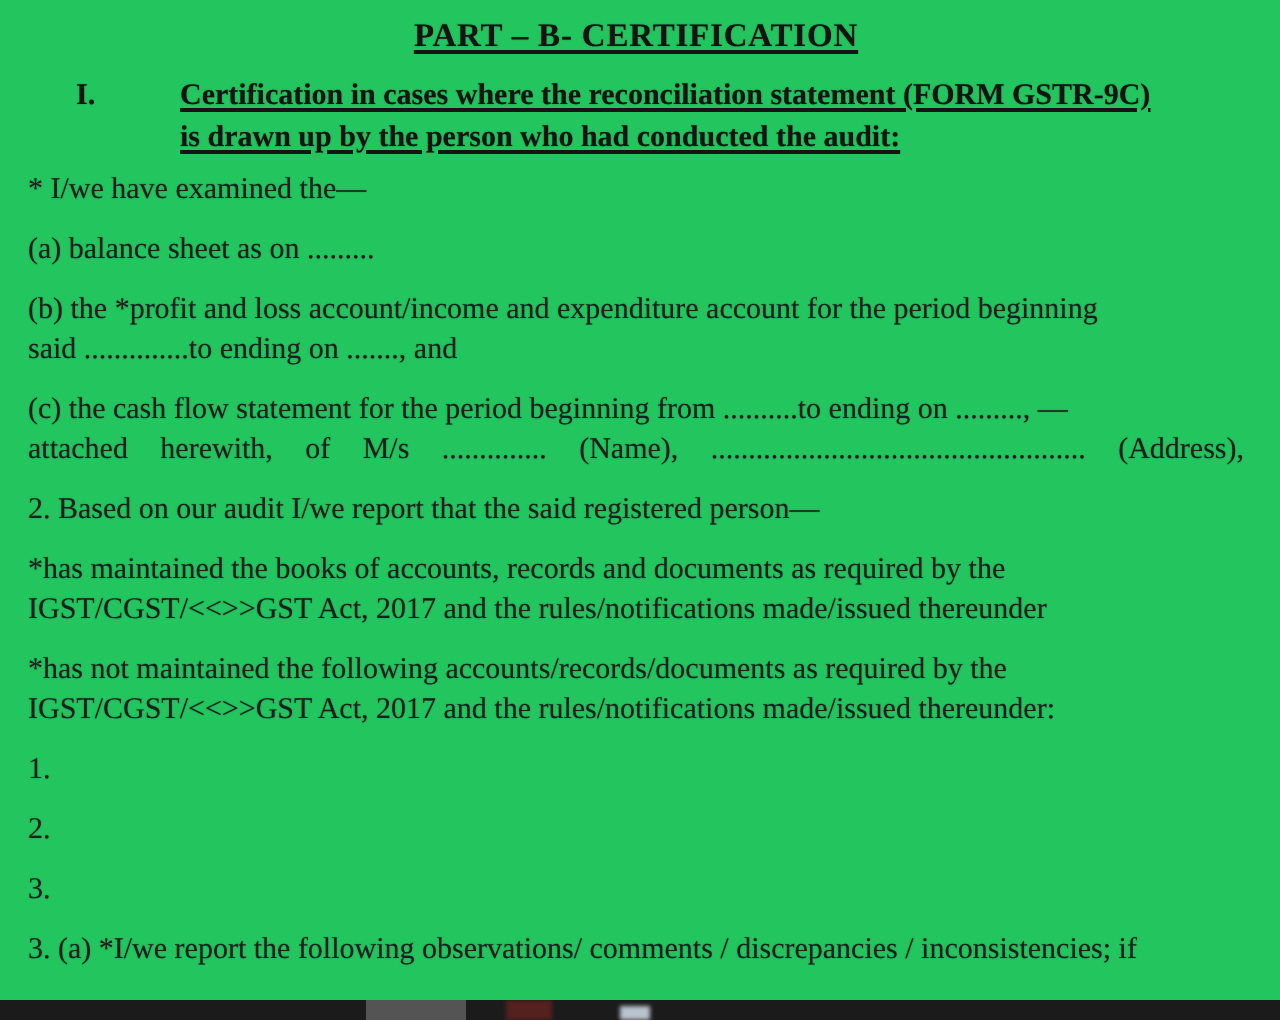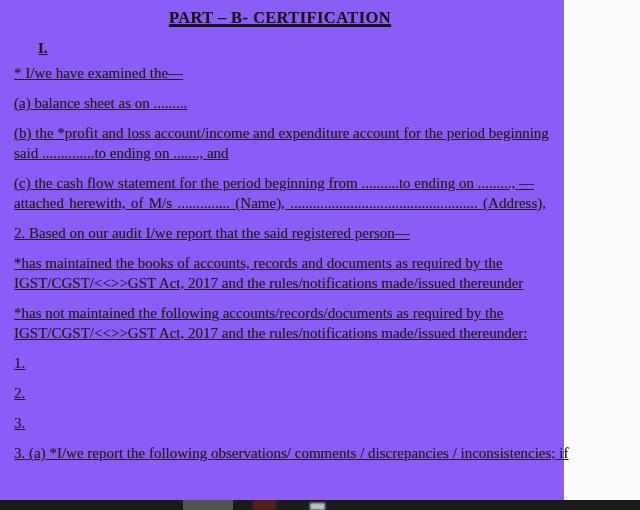--- a/index.html
+++ b/index.html
@@ -4,24 +4,23 @@
 <style>
   * { margin: 0; padding: 0; box-sizing: border-box; }
   html, body {
     width: 640px; height: 510px;
     overflow: hidden;
     background: #fcfcfb;
     font-family: "Liberation Serif", serif;
   }
   .page {
     position: relative;
-    width: 564px; height: 510px;
-    background: #8b5cf6;
+    width: 640px; height: 510px;
+    background: #22c55e;
     color: #1e1e1e;
-    text-decoration: underline;
   }
   .doc {
     padding: 7px 18px 0 14px;
     font-size: 15px;
     line-height: 20px;
     text-shadow: 0 0 0.6px rgba(40,40,40,0.55);
   }
   .doc-title {
     text-align: center;
     font-weight: bold;
@@ -78,20 +77,24 @@
 
 <div class="page">
   <div class="doc">
 
     <div class="doc-title">
       <span class="u">PART – B- CERTIFICATION</span>
     </div>
 
     <div class="section">
       <span class="sec-num">I.</span>
+      <span class="sec-heading">
+        <span class="sec-line"><span class="u">Certification in cases where the reconciliation statement (FORM GSTR-9C)</span></span>
+        <span class="sec-line"><span class="u">is drawn up by the person who had conducted the audit:</span></span>
+      </span>
     </div>
 
     <div class="para">
       <span class="line">* I/we have examined the—</span>
     </div>
 
     <div class="para">
       <span class="line">(a) balance sheet as on .........</span>
     </div>
 

